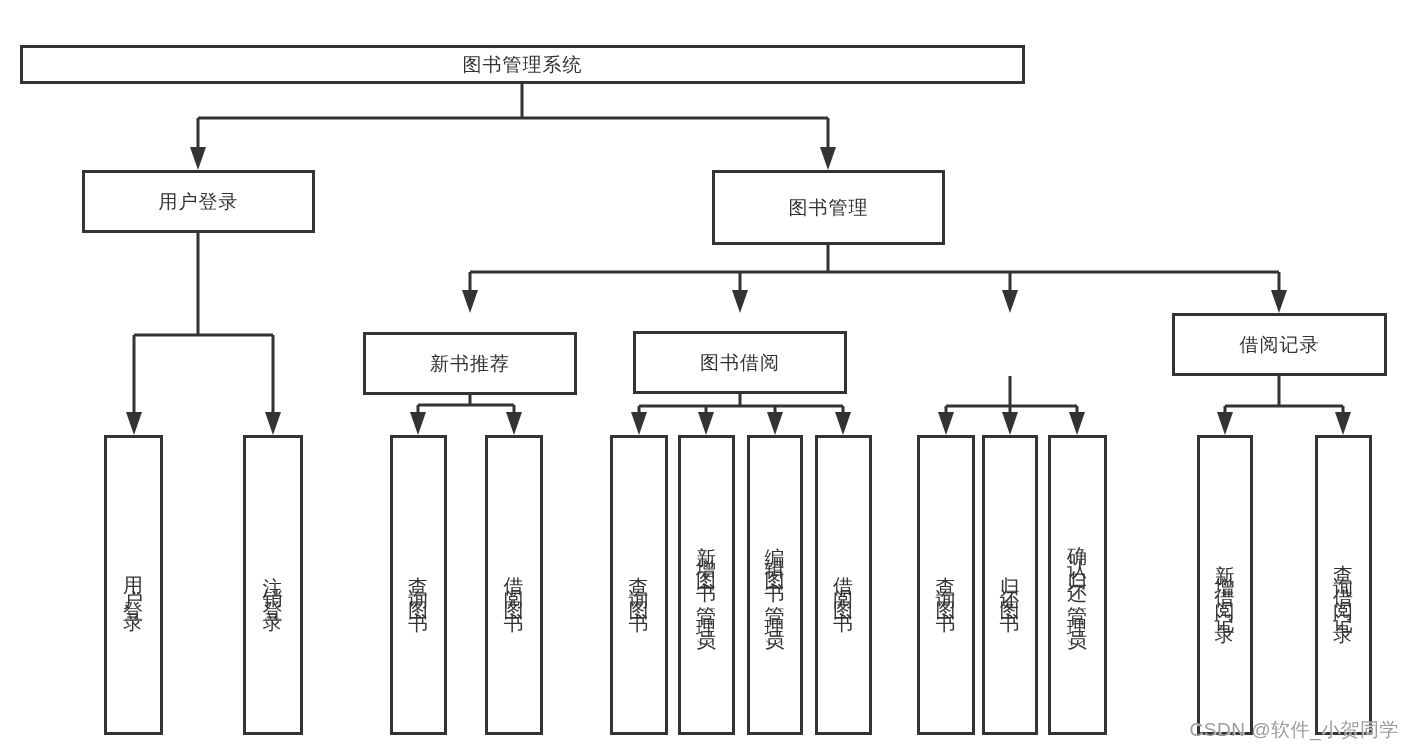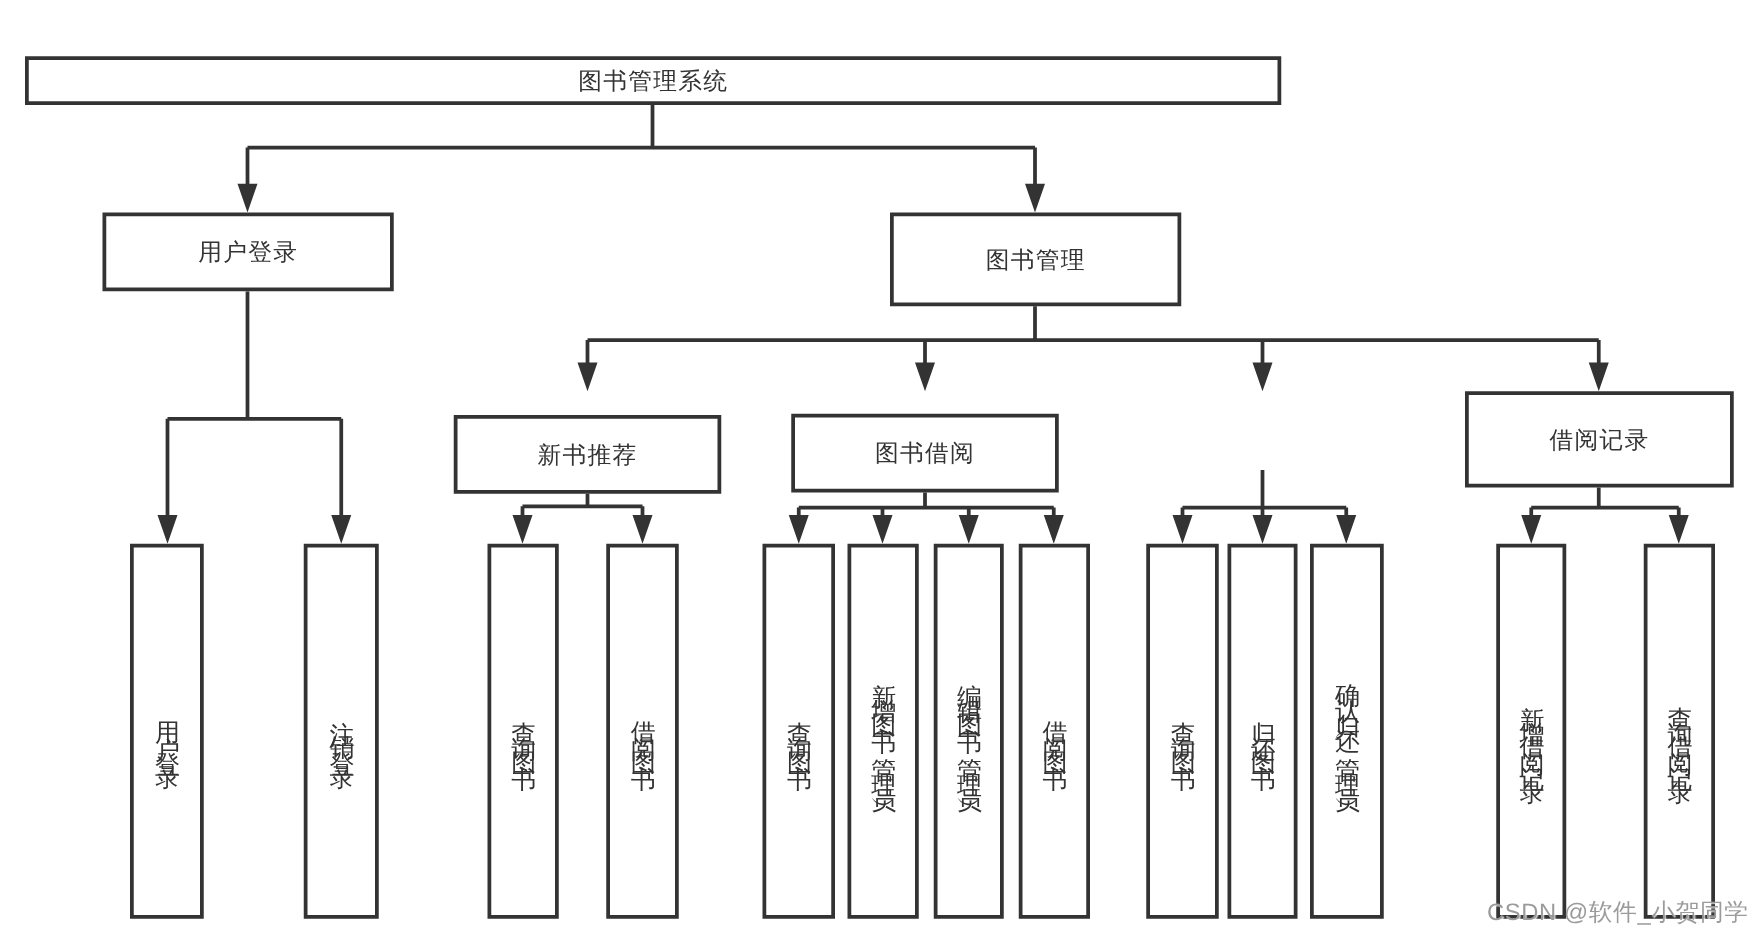--- a/index.html
+++ b/index.html
@@ -46,21 +46,21 @@
   }
   
   #n-root { left: 20px;   top: 13px;  width: 1005px; height: 39px; margin-top: 32px; }
   
   #n-user { left: 82px;   top: 170px; width: 233px;  height: 63px; }
   #n-mgmt { left: 712px;  top: 170px; width: 233px;  height: 75px; }
   
   #n-rec  { left: 363px;  top: 332px; width: 214px;  height: 63px; }
   #n-bor  { left: 633px;  top: 331px; width: 214px;  height: 63px; }
   #n-cur  { left: 903px;  top: 313px; width: 214px;  height: 63px; }
-  #n-rcd  { left: 1172px; top: 313px; width: 215px;  height: 77px; }
+  #n-rcd  { left: 1172px; top: 313px; width: 215px;  height: 63px; }
   
   #l1  { left: 104px;  width: 59px; }
   #l2  { left: 243px;  width: 60px; }
   #l3  { left: 390px;  width: 57px; }
   #l4  { left: 485px;  width: 58px; }
   #l5  { left: 610px;  width: 58px; }
   #l6  { left: 678px;  width: 57px; }
   #l7  { left: 747px;  width: 56px; }
   #l8  { left: 815px;  width: 57px; }
   #l9  { left: 917px;  width: 58px; }

